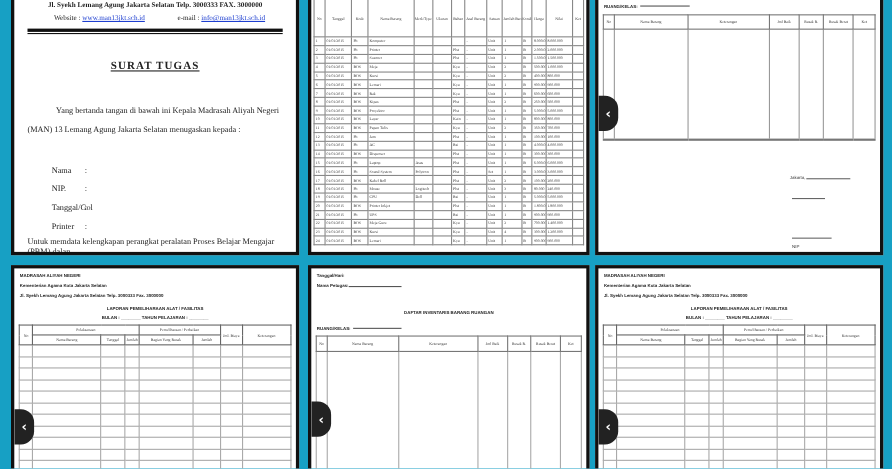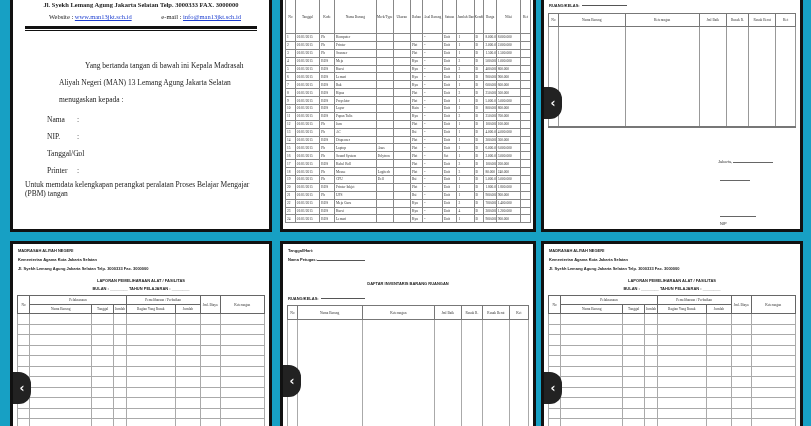--- a/index.html
+++ b/index.html
@@ -24,22 +24,22 @@
   
   .letter { padding: 0 12px; font-size: 8px; color: #222; }
   .lh-addr { font-size: 6.5px; font-weight: bold; text-align: center; margin-top: 2px; white-space: nowrap; overflow: hidden; }
   .lh-row { display: flex; justify-content: space-between; font-size: 6.5px; margin-top: 5px; padding: 0 16px 0 24px; }
   .lh-row .link { color: #1e3fd0; text-decoration: underline; }
   .lh-rule { border-top: 3px solid #111; margin: 6px 0 0 0; }
   .lh-rule2 { border-top: 1px solid #111; margin-top: 1px; }
   .title { text-align: center; font-weight: bold; font-size: 10px; text-decoration: underline; margin-top: 24px; letter-spacing: 1px; }
   .no-line { text-align: center; font-size: 7.5px; margin-top: 8px; }
   .no-line span.blank { display: inline-block; width: 76px; border-bottom: 1px solid #555; vertical-align: bottom; }
-  .para { font-size: 7.5px; margin-top: 26px; text-indent: 26px; line-height: 17px; margin-left: 34px; }
-  .fields { margin-top: 3px; margin-left: 22px; }
+  .para { font-size: 7.5px; margin-top: 26px; text-indent: 26px; line-height: 17px; }
+  .fields { margin-top: 20px; margin-left: 22px; }
   .field { display: flex; font-size: 7.5px; height: 17px; align-items: center; }
   .field .lbl { width: 30px; }
   .last { font-size: 7.5px; margin-top: 1px; }
 
   
   table { border-collapse: collapse; width: 100%; table-layout: fixed; }
   td, th { border: 1px solid #888; font-size: 3.5px; font-weight: normal; color: #333; overflow: hidden; white-space: nowrap; }
 
   
   .dtable { position: absolute; left: 2px; top: 0; right: 2px; }
@@ -81,40 +81,41 @@
 
 <div class="card c1">
   <div class="letter">
     <div class="lh-addr">Jl. Syekh Lemang Agung Jakarta Selatan Telp. 3000333 FAX. 3000000</div>
     <div class="lh-row">
       <span><span>Website :</span> <span class="link">www.man13jkt.sch.id</span></span>
       <span><span>e-mail :</span> <span class="link">info@man13jkt.sch.id</span></span>
     </div>
     <div class="lh-rule"></div>
     <div class="lh-rule2"></div>
+    <div class="title">SURAT TUGAS</div>
     <div class="para">Yang bertanda tangan di bawah ini Kepala Madrasah Aliyah Negeri (MAN) 13 Lemang Agung Jakarta Selatan menugaskan kepada :</div>
     <div class="fields">
       <div class="field">
           <span class="lbl">Nama</span>
           <span>:</span>
         </div>
       <div class="field">
           <span class="lbl">NIP.</span>
           <span>:</span>
         </div>
       <div class="field">
           <span class="lbl">Tanggal/Gol</span>
           <span>:</span>
         </div>
       <div class="field">
           <span class="lbl">Printer</span>
           <span>:</span>
         </div>
     </div>
-    <div class="last">Untuk memdata kelengkapan perangkat peralatan Proses Belajar Mengajar (PBM) tangan</div>
+    <div class="last">Untuk memdata kelengkapan perangkat peralatan Proses Belajar Mengajar (PBM) dalan</div>
   </div>
 </div>
 
 <div class="card c2">
   <div class="dtable">
     <table>
       <colgroup>
         <col style="width:4%">
           <col style="width:10%">
           <col style="width:6%">

